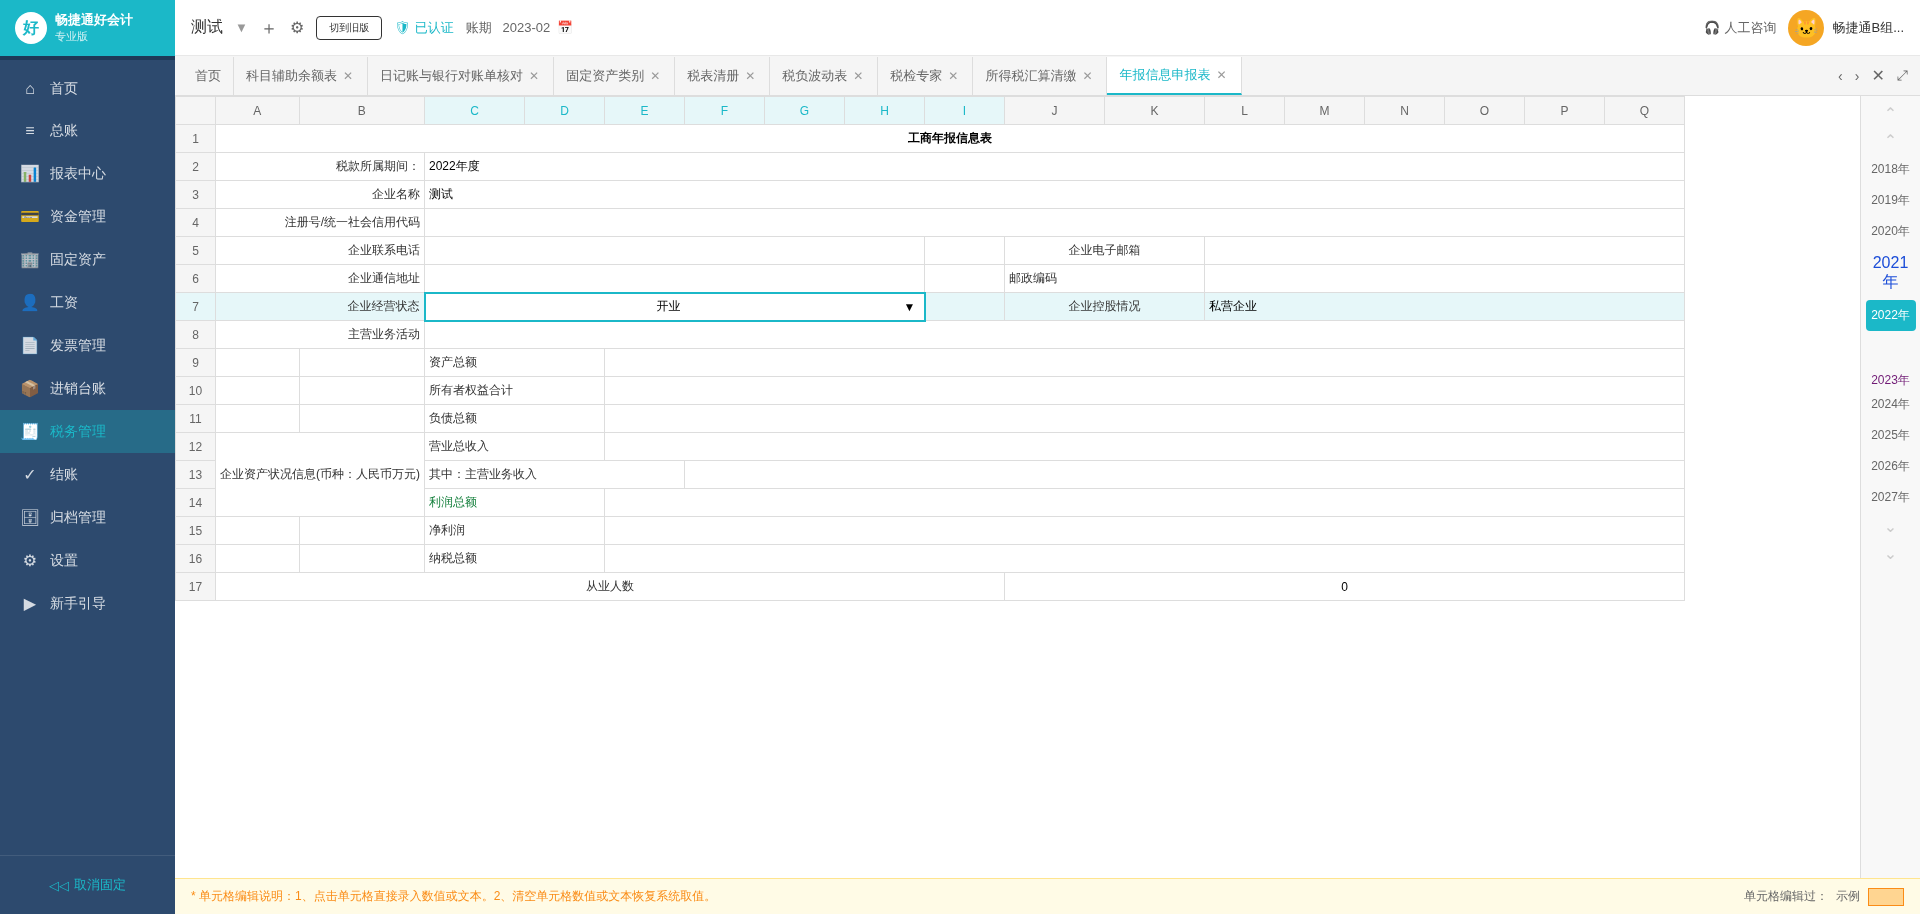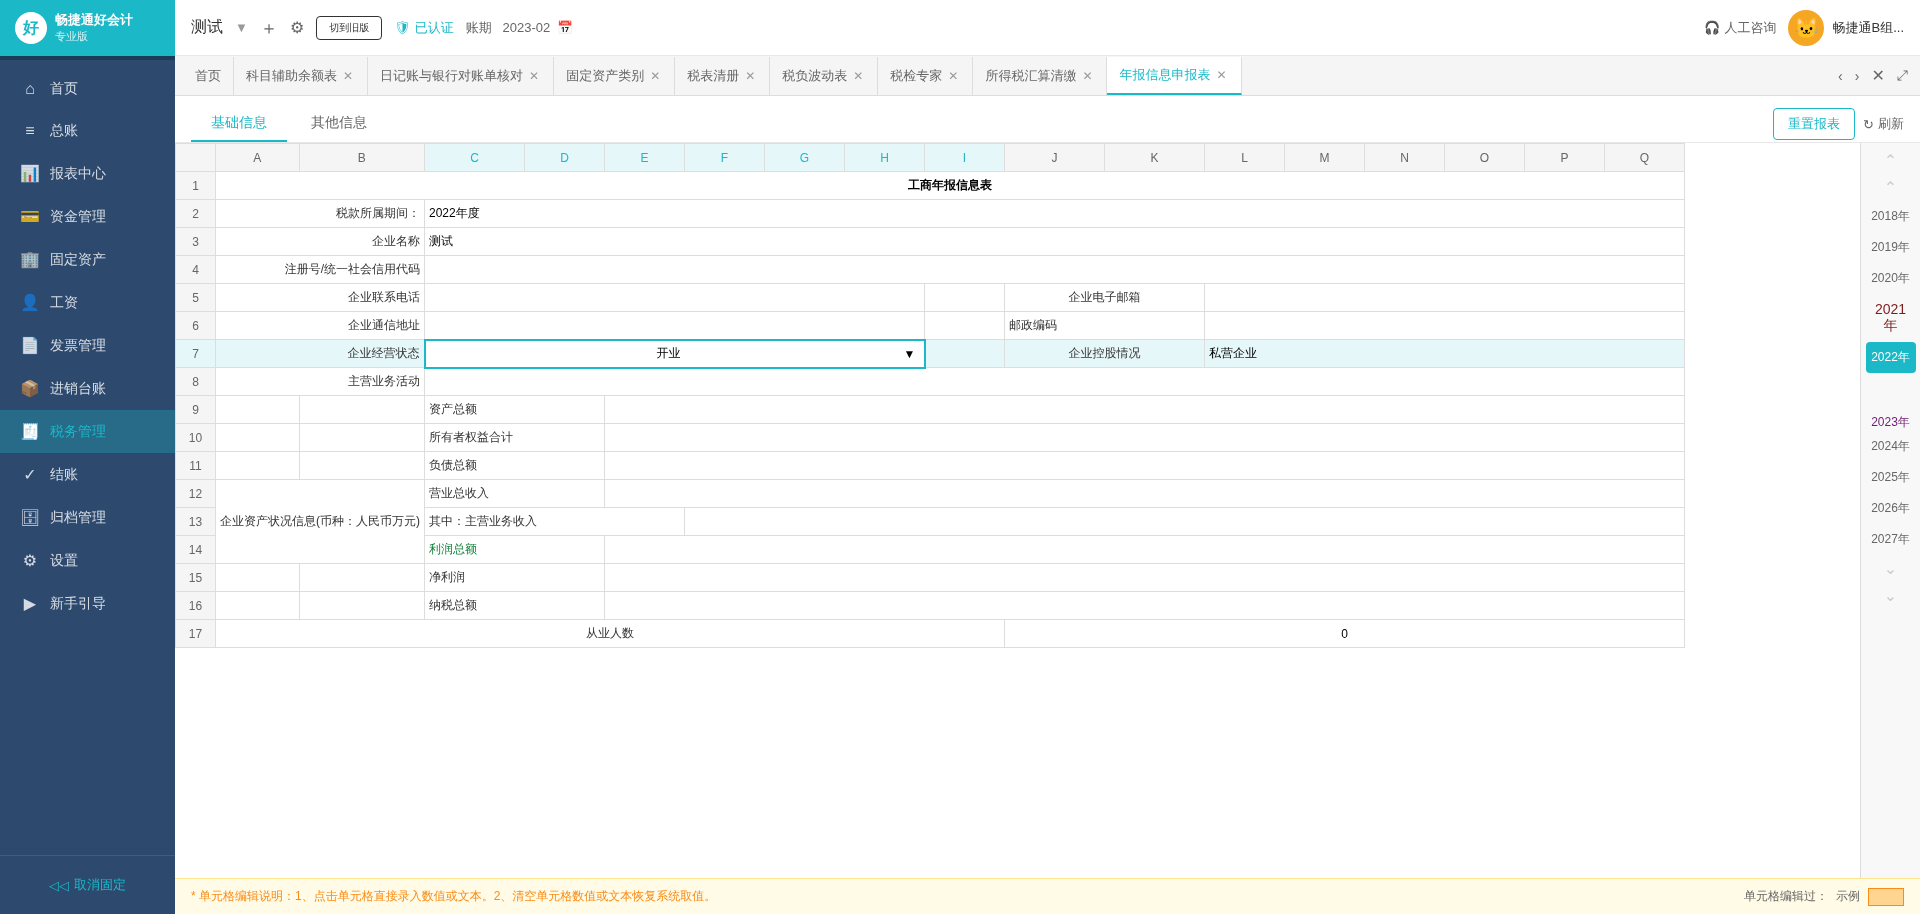--- a/index.html
+++ b/index.html
@@ -241,35 +241,20 @@
     <div class="tab-nav">
       <button class="tab-nav-btn">‹</button>
       <button class="tab-nav-btn">›</button>
       <button class="tab-close-btn">✕</button>
       <button class="tab-expand-btn">⤢</button>
     </div>
   </div>
 
   <div class="content">
 
-    <div class="sub-tabs">
-      <div class="sub-tab active">
-        <span>基础信息</span>
-      </div>
-      <div class="sub-tab">
-        <span>其他信息</span>
-      </div>
-      <div class="sub-tab-actions">
-        <button class="btn-reset">重置报表</button>
-        <button class="btn-refresh">
-          <span>↻</span>
-          <span>刷新</span>
-        </button>
-      </div>
-    </div>
 
     <div class="spreadsheet-wrapper">
       <div class="spreadsheet-main">
         <div class="spreadsheet">
           <table class="sheet">
             <thead>
               <tr>
                 <th class="row-header"></th>
                 <th class="col-A">A</th>
                 <th class="col-B">B</th>
@@ -423,21 +408,21 @@
 
       </div>
 
       <div style="width:60px;background:#f8f8f8;border-left:1px solid #ddd;display:flex;flex-direction:column;align-items:center;padding:4px 0;overflow-y:auto;">
         <div style="color:#ccc;font-size:16px;cursor:pointer;padding:4px;">⌃</div>
         <div style="color:#ccc;font-size:16px;cursor:pointer;padding:4px;">⌃</div>
 
         <div style="width:50px;text-align:center;padding:7px 4px;cursor:pointer;font-size:12px;color:#666;border-radius:4px;">2018年</div>
         <div style="width:50px;text-align:center;padding:7px 4px;cursor:pointer;font-size:12px;color:#666;border-radius:4px;">2019年</div>
         <div style="width:50px;text-align:center;padding:7px 4px;cursor:pointer;font-size:12px;color:#666;border-radius:4px;">2020年</div>
-        <div style="width:50px;text-align:center;padding:7px 4px;cursor:pointer;font-size:14px;color:#7f1d1d;border-radius:4px;">2021年</div>
+        <div style="width:50px;text-align:center;padding:7px 4px;cursor:pointer;font-size:16px;color:#1d4ed8;border-radius:4px;">2021年</div>
         <div style="width:50px;text-align:center;padding:7px 4px;cursor:pointer;font-size:12px;color:#1bb8c8;background:#1bb8c8;color:white;border-radius:4px;">2022年</div>
         <div style="width:50px;text-align:center;padding:0 4px;cursor:pointer;font-size:12px;color:#701a75;border-radius:4px;margin-top:41px;">2023年</div>
         <div style="width:50px;text-align:center;padding:7px 4px;cursor:pointer;font-size:12px;color:#666;border-radius:4px;">2024年</div>
         <div style="width:50px;text-align:center;padding:7px 4px;cursor:pointer;font-size:12px;color:#666;border-radius:4px;">2025年</div>
         <div style="width:50px;text-align:center;padding:7px 4px;cursor:pointer;font-size:12px;color:#666;border-radius:4px;">2026年</div>
         <div style="width:50px;text-align:center;padding:7px 4px;cursor:pointer;font-size:12px;color:#666;border-radius:4px;">2027年</div>
 
         <div style="color:#ccc;font-size:16px;cursor:pointer;padding:4px;">⌄</div>
         <div style="color:#ccc;font-size:16px;cursor:pointer;padding:4px;">⌄</div>
       </div>

